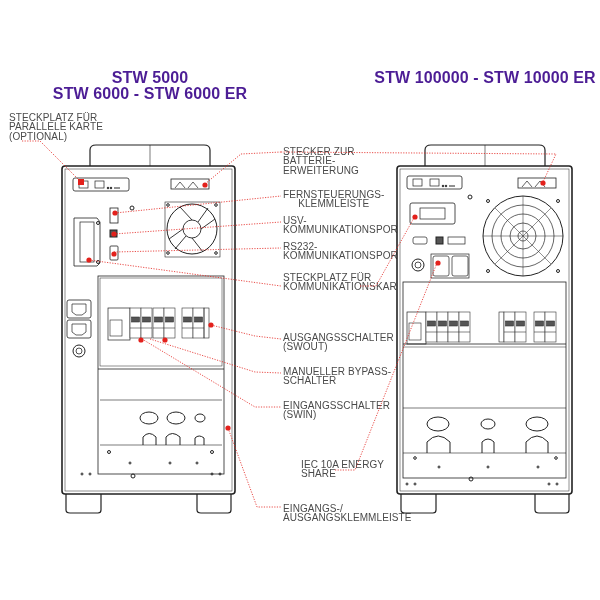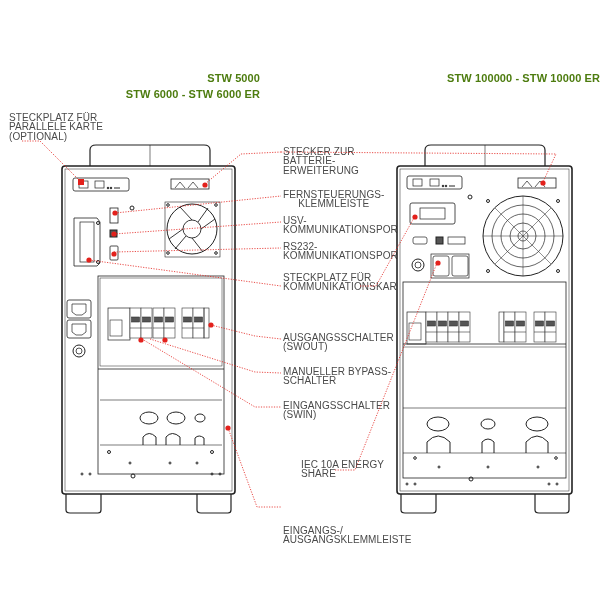--- a/index.html
+++ b/index.html
@@ -1,19 +1,19 @@
 <!DOCTYPE html>
 <html><head>
 <meta charset="utf-8">
 <style>
   html, body { margin:0; padding:0; background:#ffffff; }
   body { width:600px; height:600px; position:relative; overflow:hidden;
          font-family:"Liberation Sans", "DejaVu Sans", sans-serif; }
-  .title { position:absolute; text-align:right; color:#4d7c0f; font-weight:bold;
-           font-size:11px; line-height:16px; letter-spacing:0.1px; }
+  .title { position:absolute; text-align:center; color:#4c1d95; font-weight:bold;
+           font-size:16px; line-height:16px; letter-spacing:0.1px; }
   .label { position:absolute; color:#4a4a4a; font-size:10px; line-height:9.4px;
            letter-spacing:0.1px; white-space:pre; }
   svg.art { position:absolute; left:0; top:0; }
 </style>
 </head>
 <body>
 
 <div class="title" style="left:40px; top:70px; width:220px;">
   <div>STW 5000</div>
   <div>STW 6000 - STW 6000 ER</div>
@@ -37,21 +37,21 @@
 <div class="label" style="left:283px; top:273px;">STECKPLATZ FÜR
 KOMMUNIKATIONSKARTEN</div>
 <div class="label" style="left:283px; top:333px;">AUSGANGSSCHALTER
 (SWOUT)</div>
 <div class="label" style="left:283px; top:367px;">MANUELLER BYPASS-
 SCHALTER</div>
 <div class="label" style="left:283px; top:401px;">EINGANGSSCHALTER
 (SWIN)</div>
 <div class="label" style="left:289px; top:460px;margin-left:12px;">IEC 10A ENERGY
 SHARE</div>
-<div class="label" style="left:283px; top:504px;margin-top:22px;">EINGANGS-/
+<div class="label" style="left:283px; top:504px;">EINGANGS-/
 AUSGANGSKLEMMLEISTE</div>
 
 <svg class="art" width="600" height="600" viewBox="0 0 600 600">
   <defs>
     <g id="breaker" fill="none" stroke="#333" stroke-width="0.6">
       <rect x="0" y="0" width="11" height="30" fill="#fff"></rect>
       <rect x="1.5" y="9" width="8" height="5" fill="#555"></rect>
       <line x1="0" y1="20" x2="11" y2="20"></line>
     </g>
   </defs>

